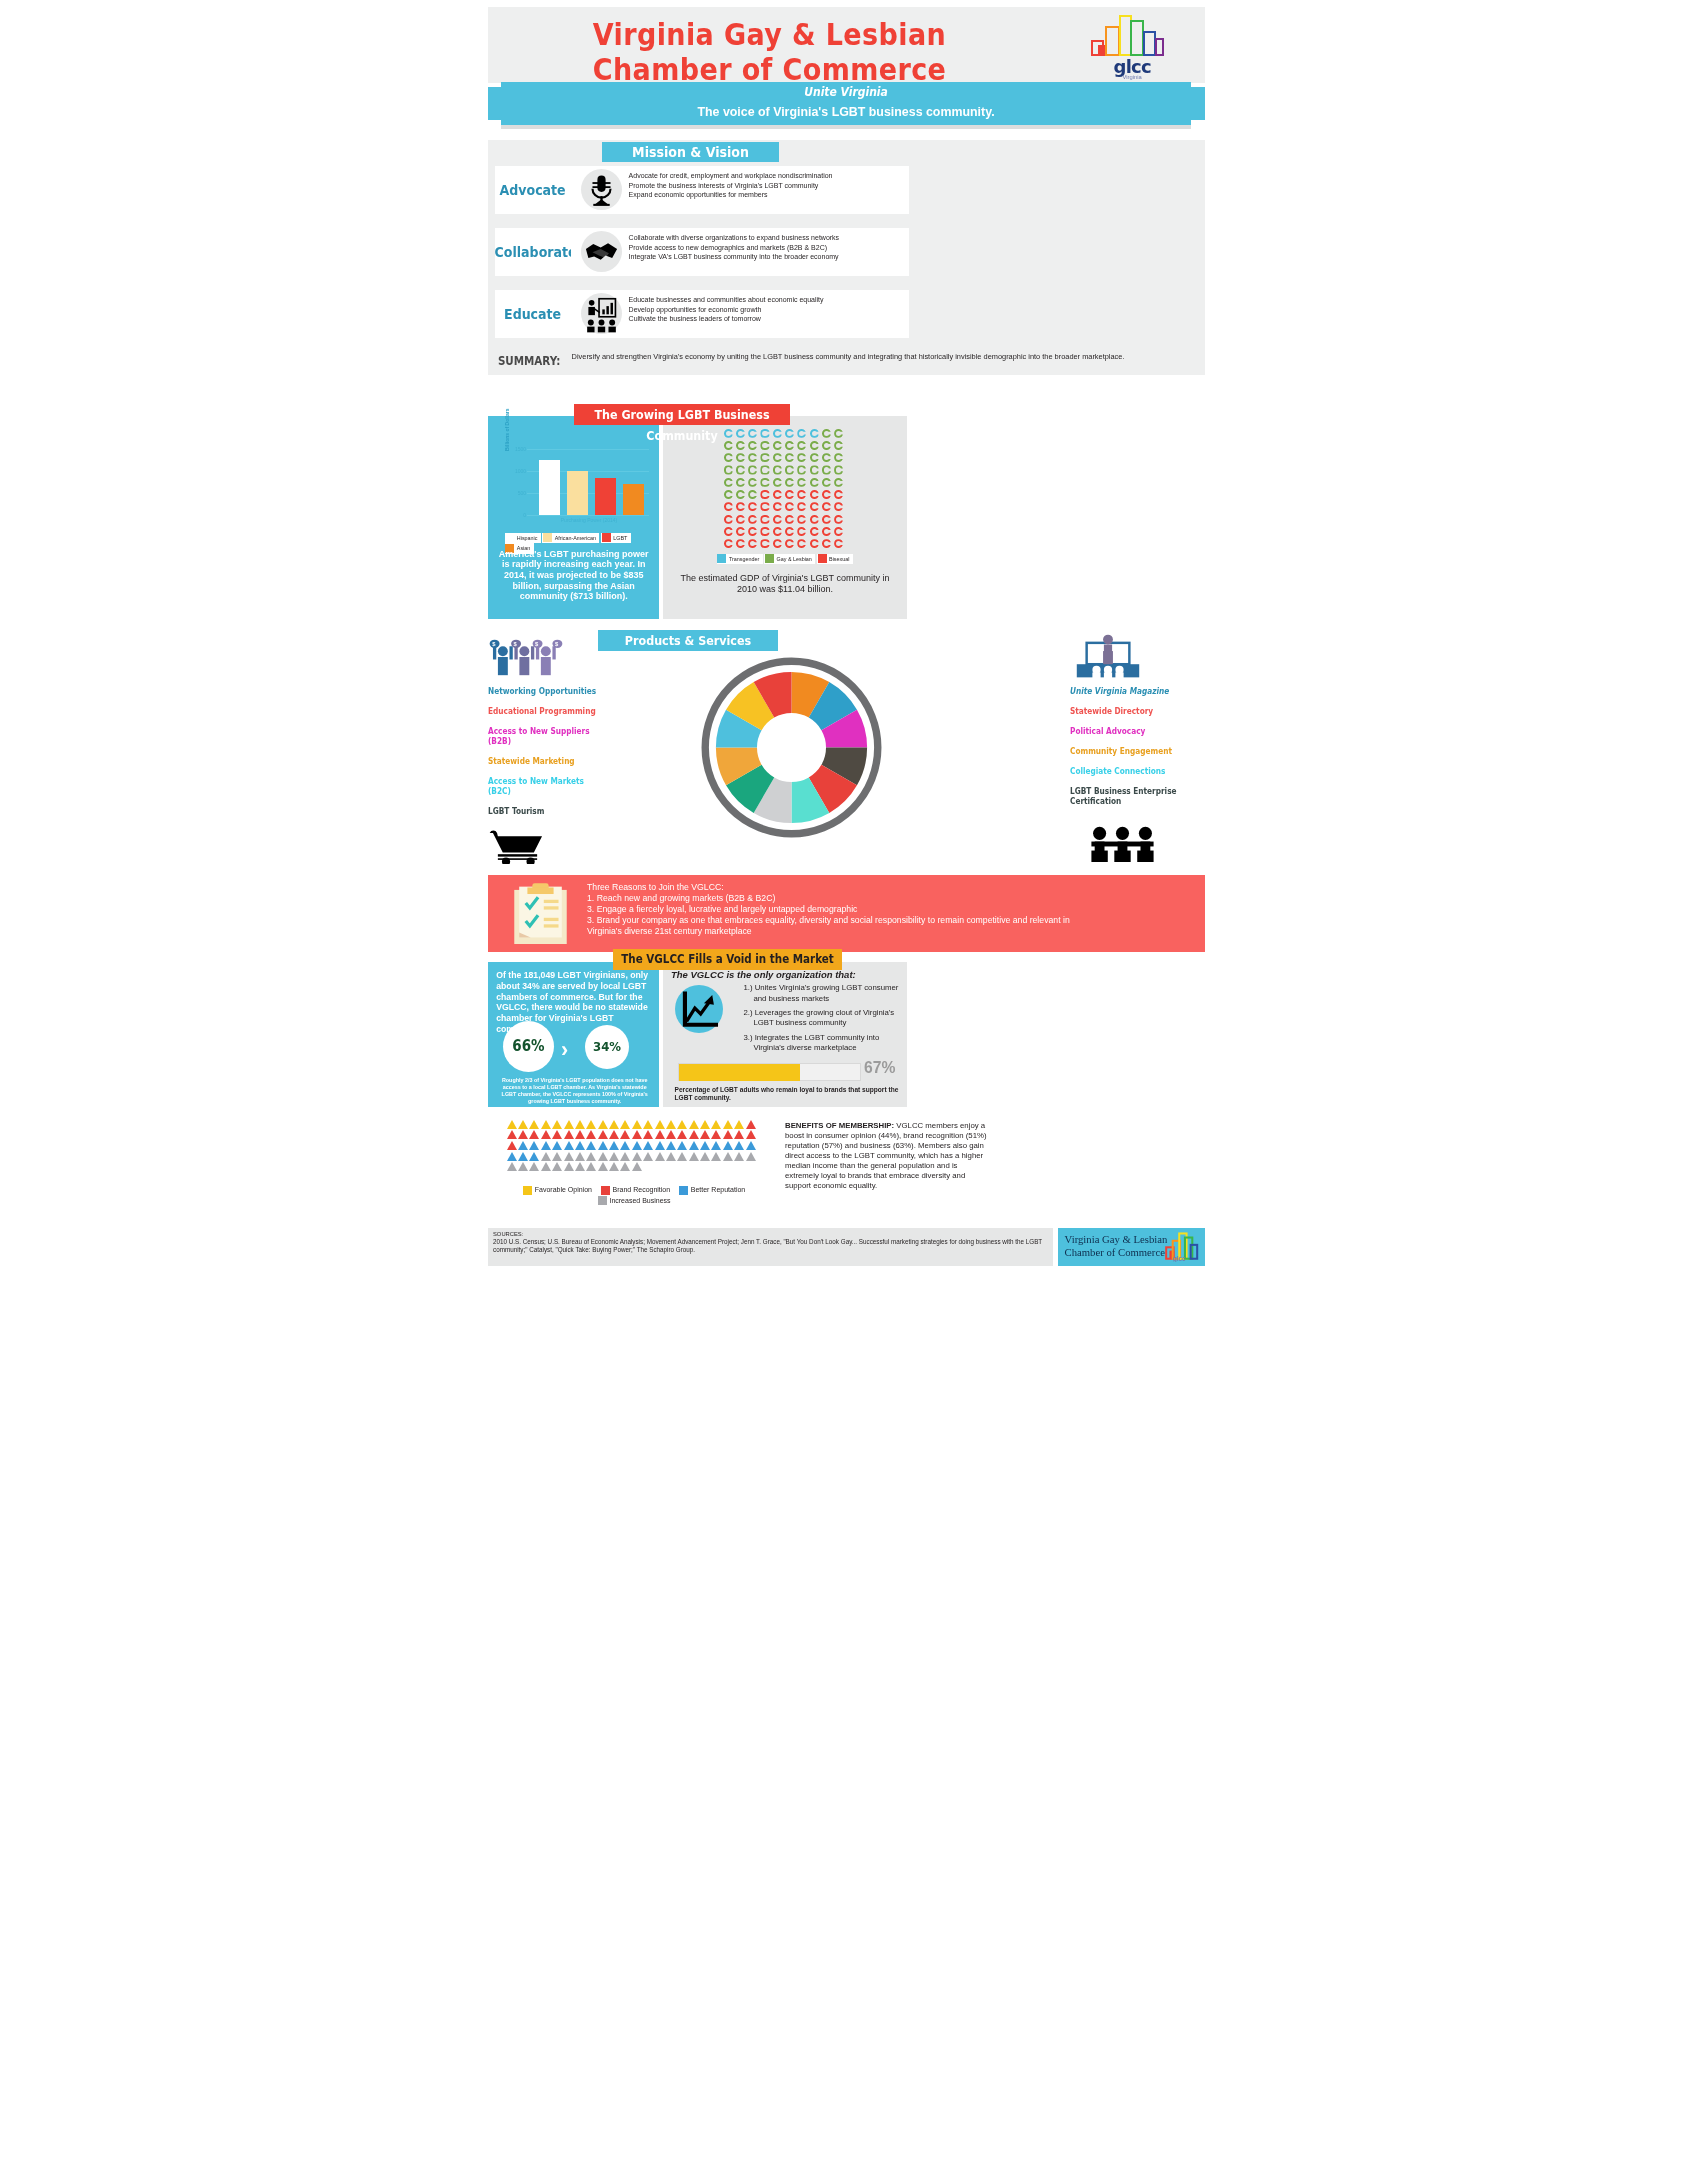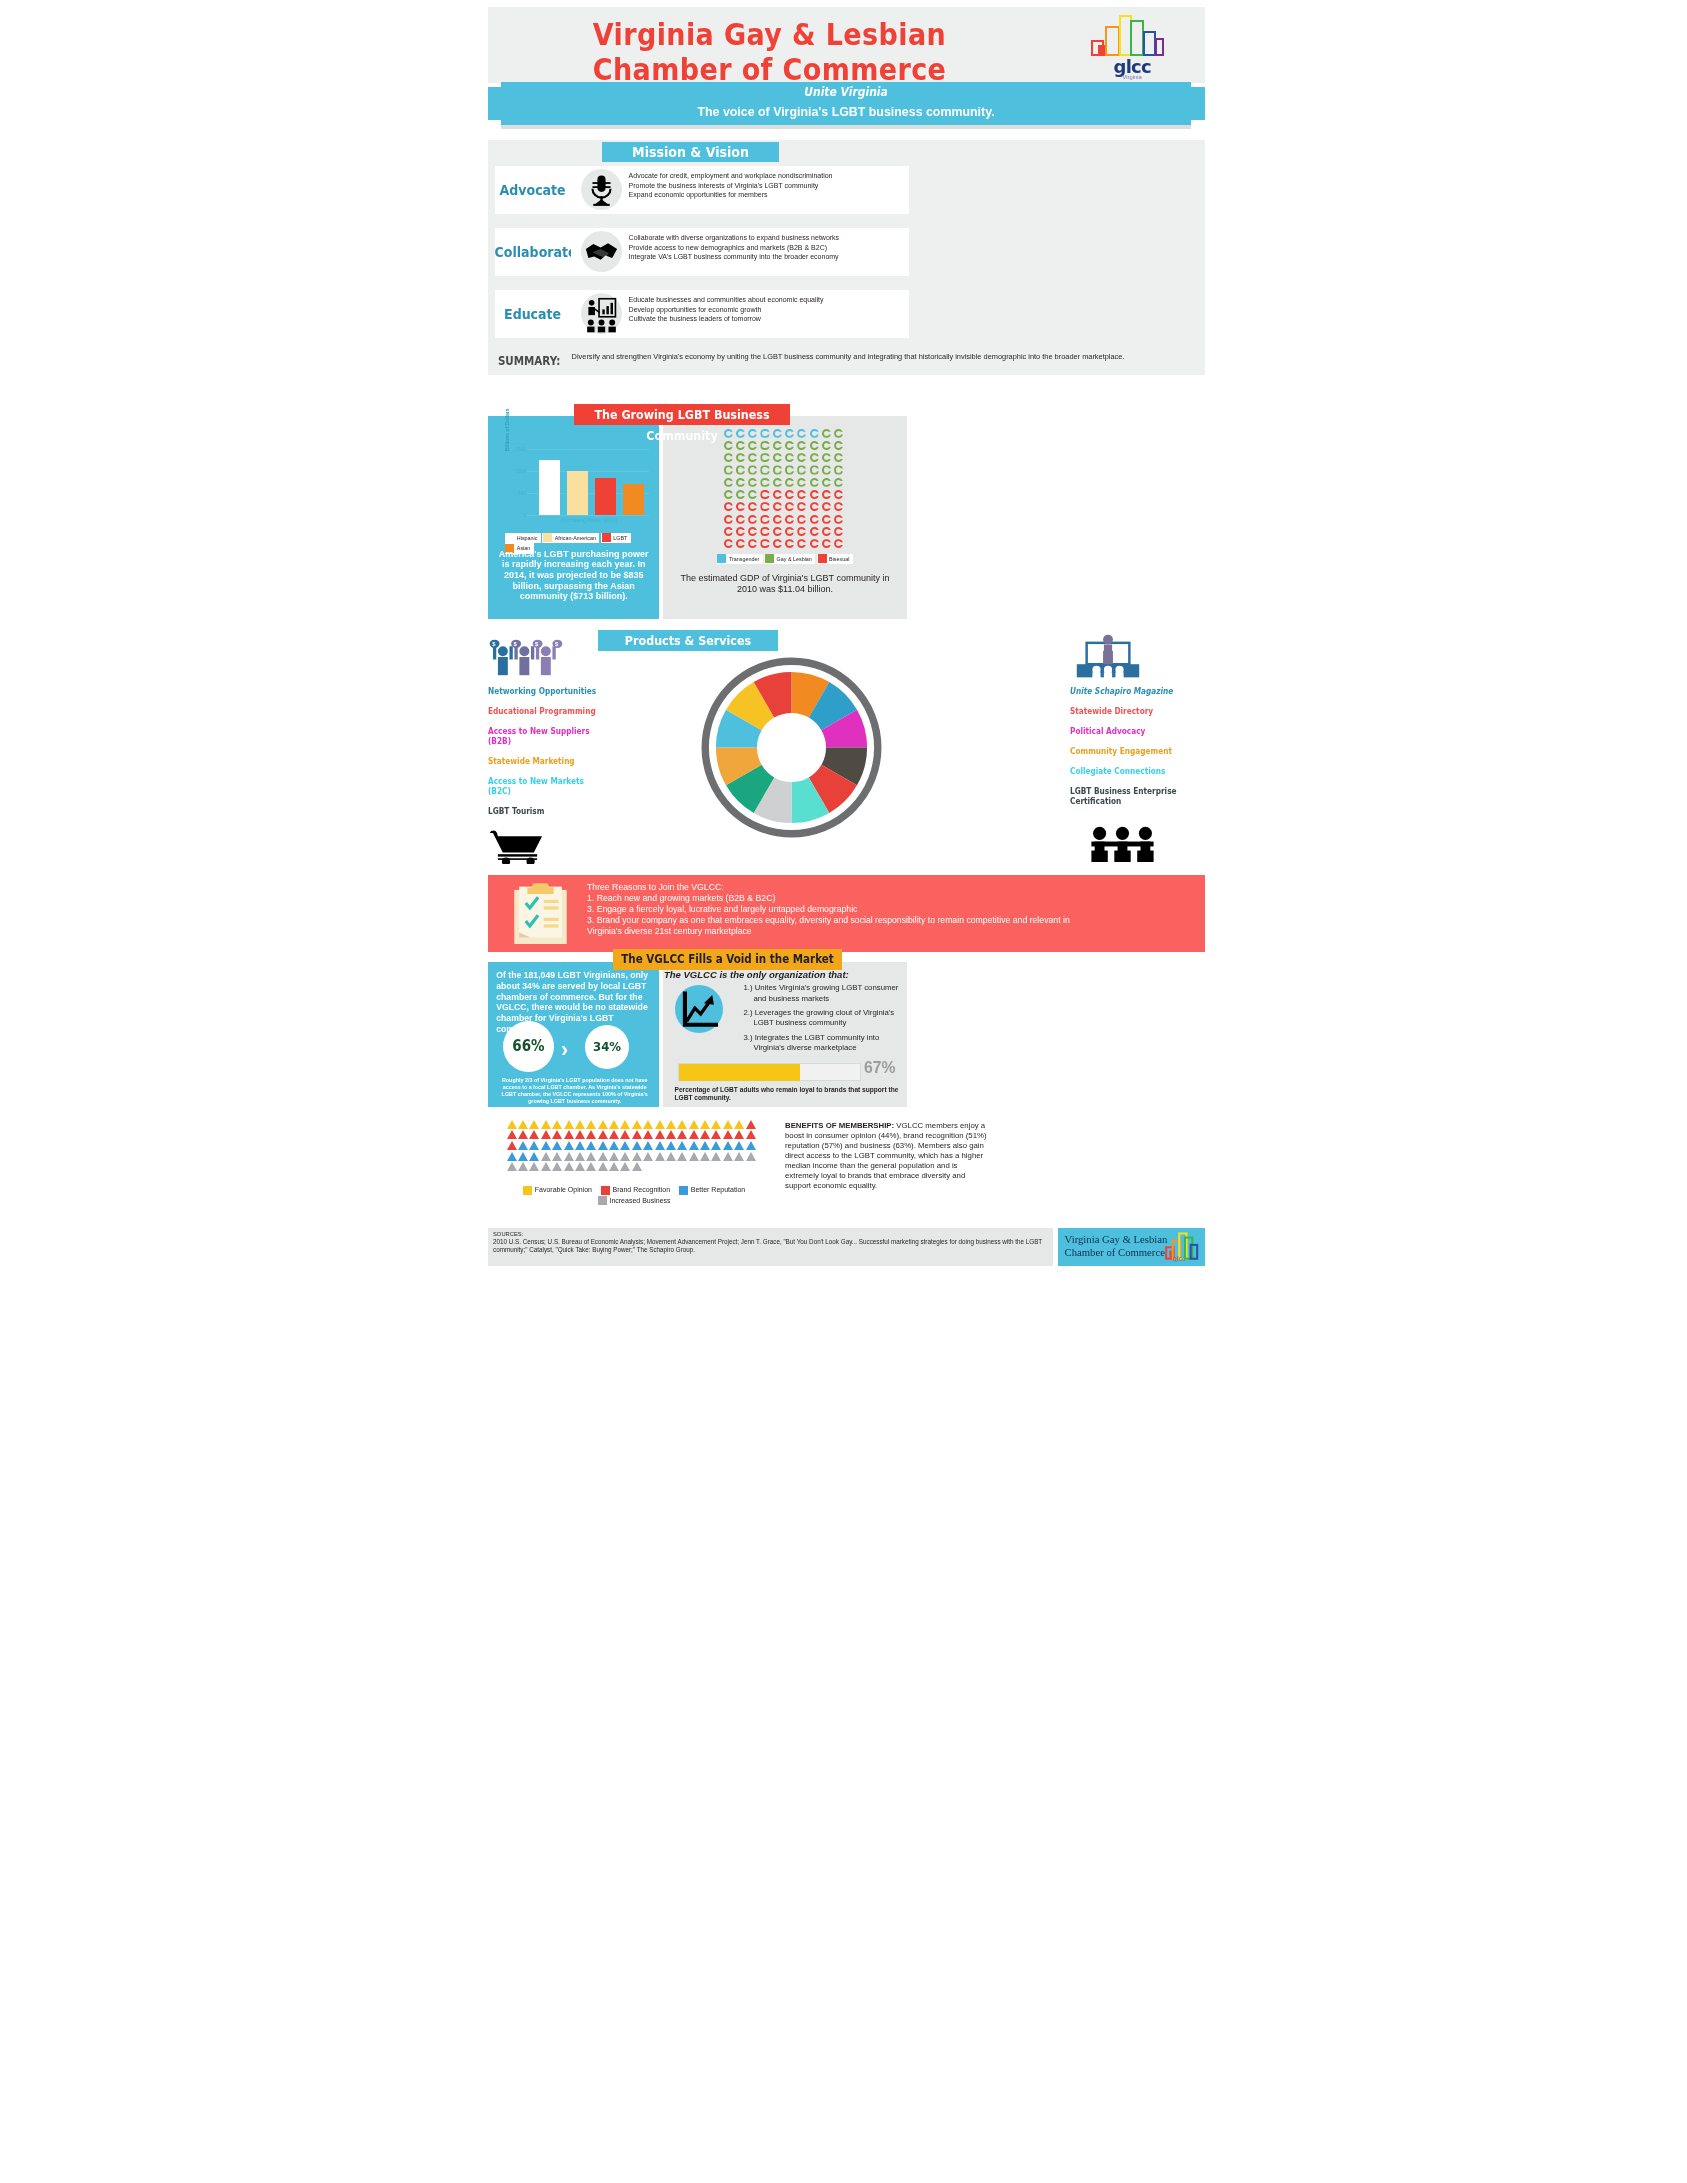--- a/index.html
+++ b/index.html
@@ -106,21 +106,21 @@
   
   .void { position:absolute; left:0; top:962px; width:717px; height:145px; }
   .void-l { position:absolute; left:0; top:0; width:171px; height:145px; background:#4ec0dd; }
   .void-r { position:absolute; left:175px; top:0; width:244px; height:145px; background:#e6e7e7; }
   .void-l-tx { position:absolute; left:8.2px; top:8.2px; width:157px; color:#fff; font-size:8.7px;
      font-weight:bold; line-height:10.7px; }
   .circ { position:absolute; border-radius:50%; background:#fff; color:#14532d; font-weight:bold;
      text-align:center; font-family:"DejaVu Sans Condensed","Liberation Sans",sans-serif;}
   .void-l-foot { position:absolute; left:8.2px; top:115px; width:157px; color:#fff; font-size:5.4px;
      font-weight:bold; line-height:7px; text-align:center; }
-  .void-r-h { position:absolute; left:1px; top:6.6px; color:#231f20; font-size:9.5px; font-weight:bold; font-style:italic;}
+  .void-r-h { position:absolute; left:8px; top:6.6px; color:#231f20; font-size:9.5px; font-weight:bold; font-style:italic;}
   .void-r-circ { position:absolute; left:11.5px; top:23px; width:48px; height:48px; border-radius:50%; background:#4ec0dd;}
   .void-r-list { position:absolute; left:69px; top:21.4px; width:170px; font-size:7.8px; line-height:10.3px; color:#231f20;}
   .void-r-list li { list-style:none; margin-bottom:4.1px; text-indent:-10px; padding-left:21.4px;}
   .prog { position:absolute; left:15px; top:101px; width:183px; height:18px; background:#f1f1f1; border:0.8px solid #d8d8d8;}
   .prog-fill { position:absolute; left:0; top:0; height:16.5px; background:#f5c518; }
   .prog-pct { position:absolute; left:201px; top:97px; color:#9b9b9b; font-size:15.7px; font-weight:bold;}
   .prog-cap { position:absolute; left:11.5px; top:124px; width:229px; font-size:6.6px; font-weight:bold; line-height:8.2px; color:#231f20;}
 
   
   .ben { position:absolute; left:0; top:1119px; width:717px; height:102px; }
@@ -379,21 +379,21 @@
               <rect x="27" y="48" width="10" height="7"></rect>
         <circle cx="46" cy="45" r="5"></circle>
               <rect x="41" y="48" width="10" height="7"></rect>
         <circle cx="60" cy="45" r="5"></circle>
               <rect x="55" y="48" width="10" height="7"></rect>
             </g>
       </svg>
     </div>
 
     <div class="ps-list" style="left:582px;top:56px;width:124px;" id="rightlist">
-          <div class="ps-item" style="color: rgb(43, 143, 179); font-style: italic;">Unite Schapiro Magazine</div>
+          <div class="ps-item" style="color: rgb(43, 143, 179); font-style: italic;">Unite Virginia Magazine</div>
           <div class="ps-item" style="color: rgb(239, 83, 80);">Statewide Directory</div>
           <div class="ps-item" style="color: rgb(224, 48, 192);">Political Advocacy</div>
           <div class="ps-item" style="color: rgb(232, 160, 32);">Community Engagement</div>
           <div class="ps-item" style="color: rgb(56, 208, 232);">Collegiate Connections</div>
           <div class="ps-item" style="color: rgb(59, 74, 74);">LGBT Business Enterprise Certification</div>
         </div>
 
     <div style="position:absolute;left:598px;top:196px;width:73px;height:36px;">
       <svg width="73" height="36" viewBox="0 0 88 44" fill="#000">
         <circle cx="16" cy="9" r="8"></circle>

